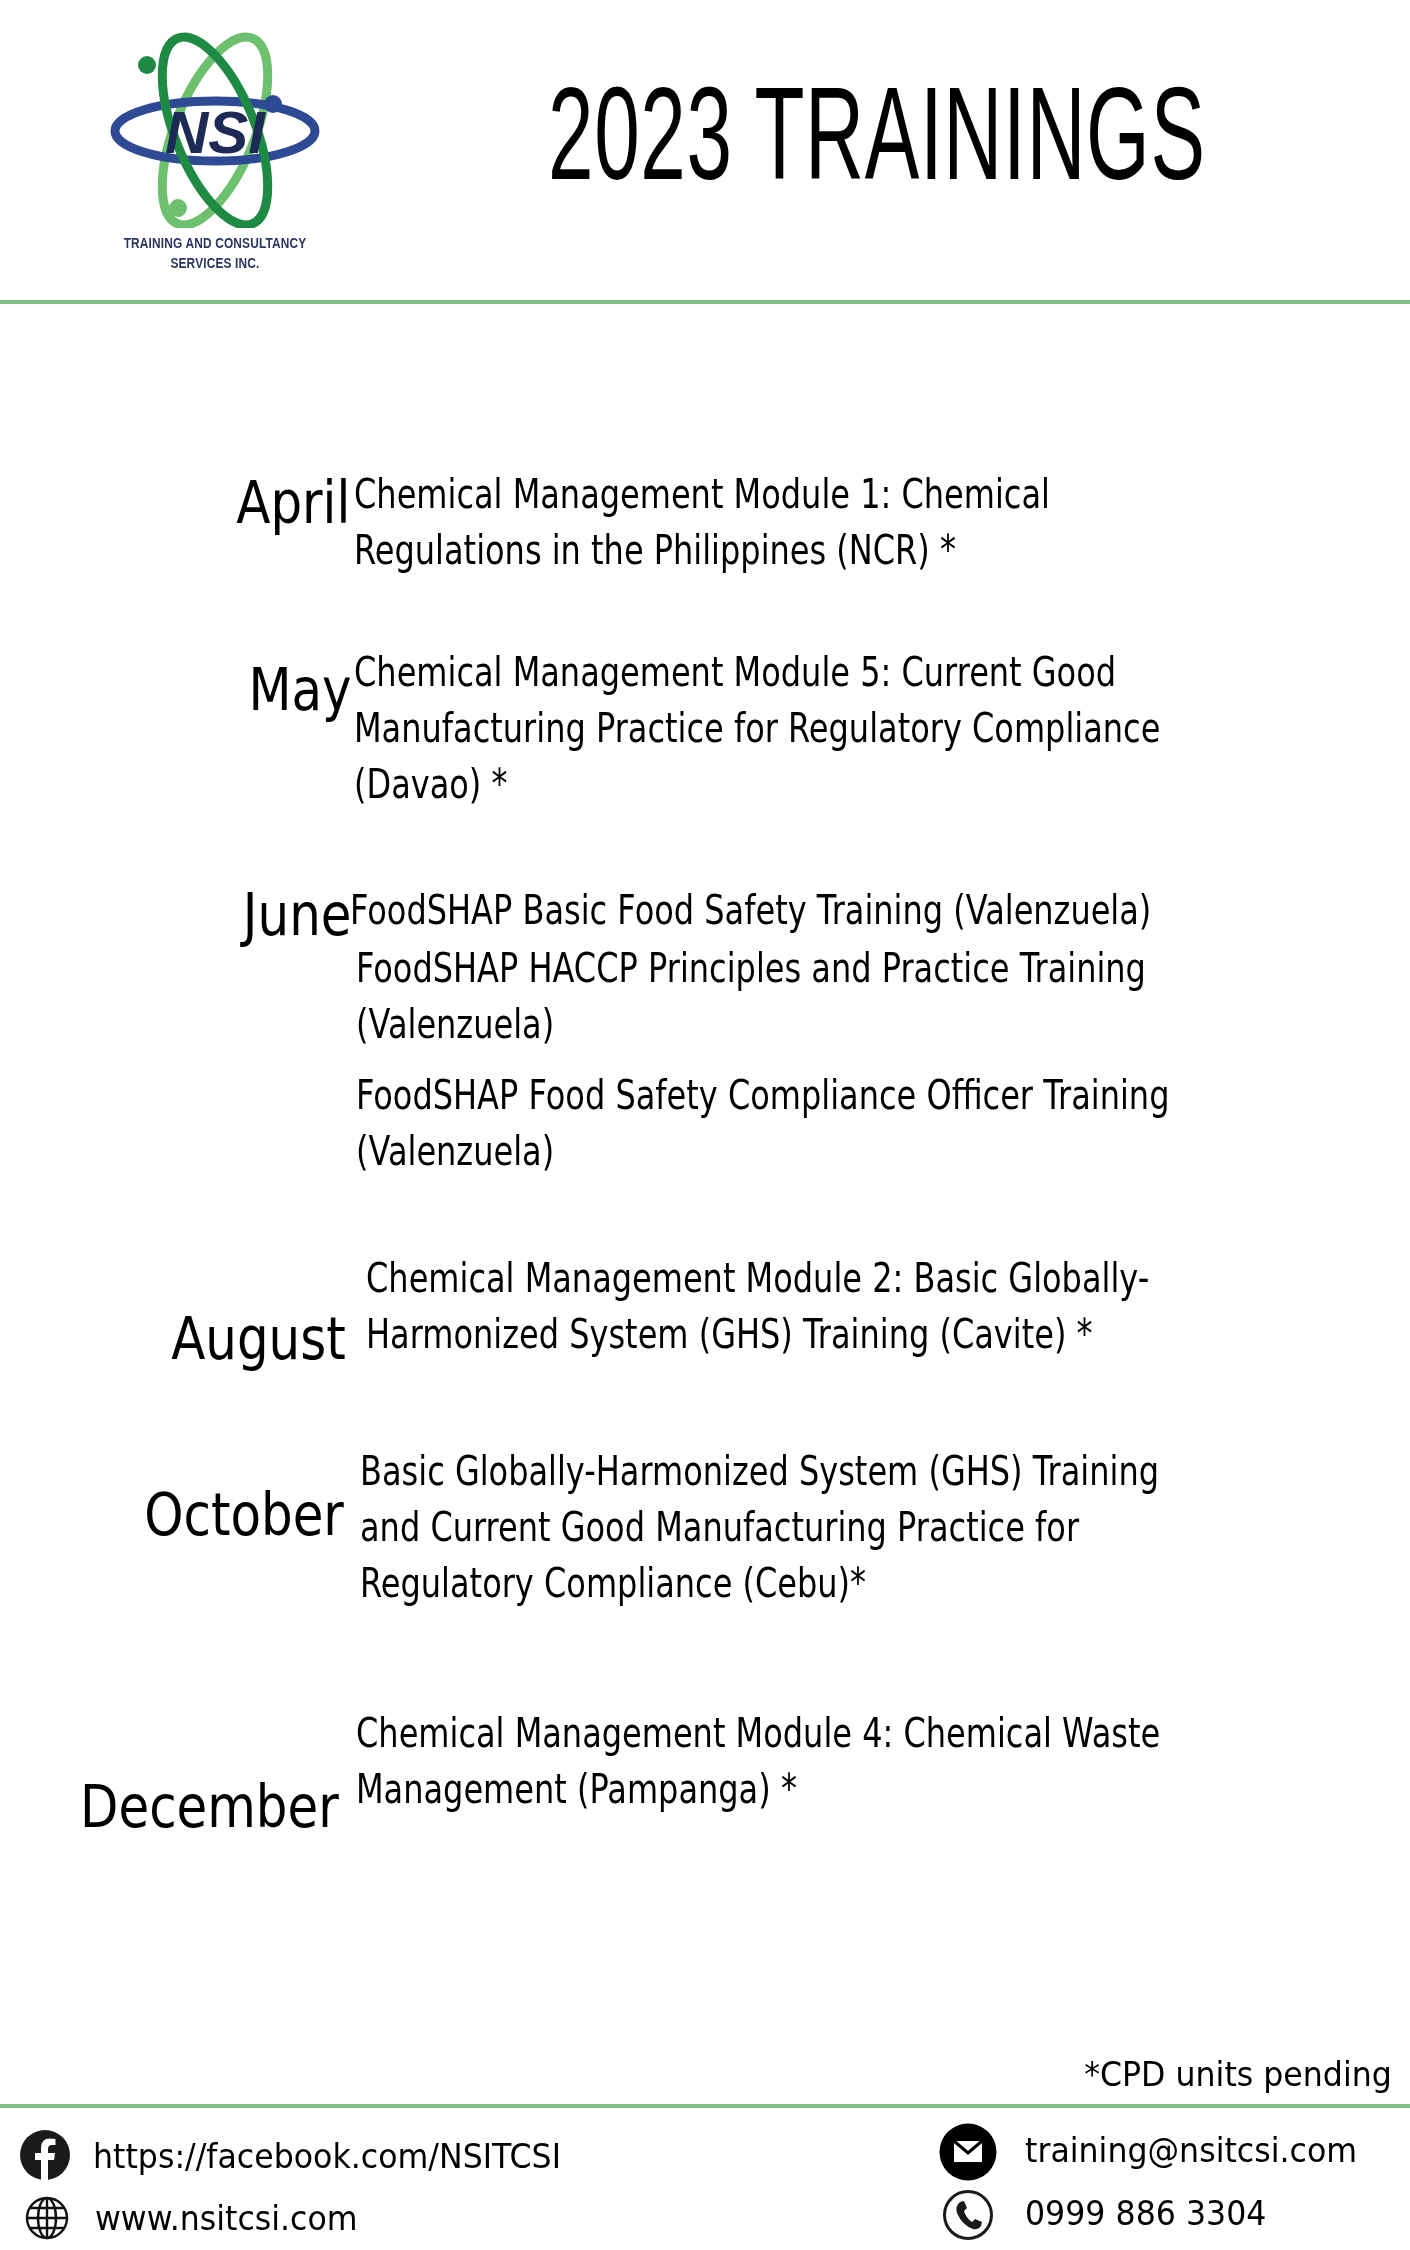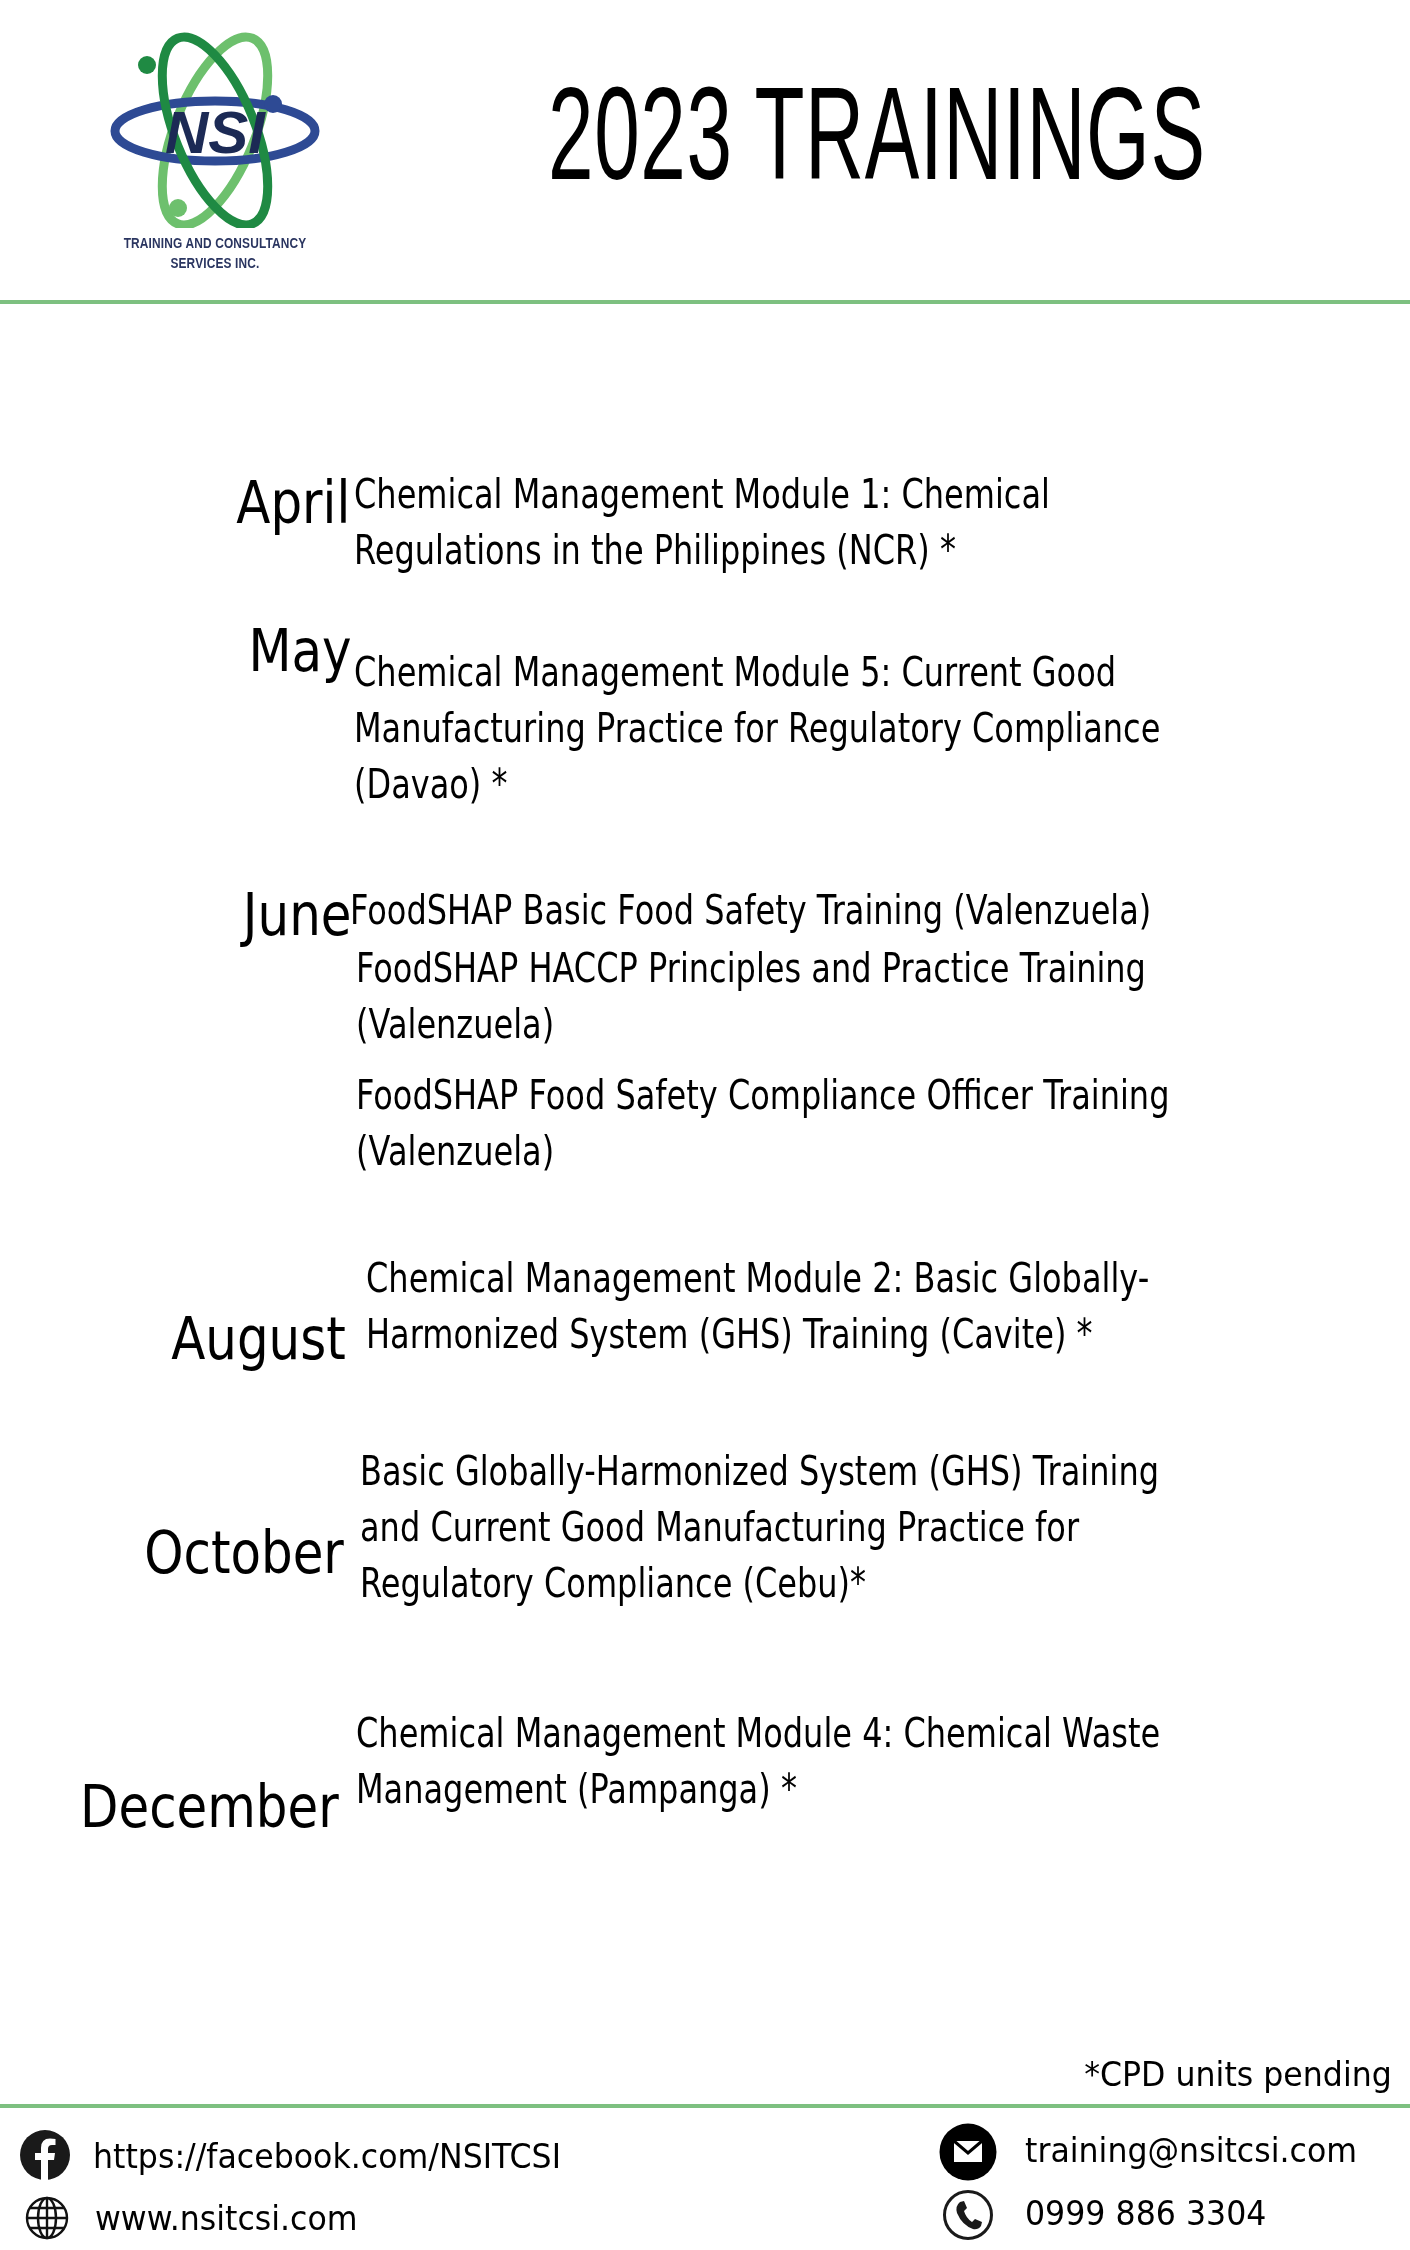--- a/index.html
+++ b/index.html
@@ -53,21 +53,21 @@
 
 <section>
 
   <div>
     <div class="abs month" style="top:468px;"><span>April</span></div>
     <div class="abs line" style="left:354px; top:466px;">Chemical Management Module 1: Chemical</div>
     <div class="abs line" style="left:354px; top:522px;">Regulations in the Philippines (NCR) *</div>
   </div>
 
   <div>
-    <div class="abs month" style="top:616px;"><span>May</span></div>
+    <div class="abs month" style="top:655px;"><span>May</span></div>
     <div class="abs line" style="left:354px; top:644px;">Chemical Management Module 5: Current Good</div>
     <div class="abs line" style="left:354px; top:700px;">Manufacturing Practice for Regulatory Compliance</div>
     <div class="abs line" style="left:354px; top:756px;">(Davao) *</div>
   </div>
 
   <div>
     <div class="abs month" style="top:880px;"><span>June</span></div>
     <div class="abs line" style="left:350px; top:882px;">FoodSHAP Basic Food Safety Training (Valenzuela)</div>
     <div class="abs line" style="left:356px; top:940px;">FoodSHAP HACCP Principles and Practice Training</div>
     <div class="abs line" style="left:356px; top:996px;">(Valenzuela)</div>
@@ -75,21 +75,21 @@
     <div class="abs line" style="left:356px; top:1123px;">(Valenzuela)</div>
   </div>
 
   <div>
     <div class="abs month" style="top:1304px;"><span>August</span></div>
     <div class="abs line" style="left:366px; top:1250px;">Chemical Management Module 2: Basic Globally-</div>
     <div class="abs line" style="left:366px; top:1306px;">Harmonized System (GHS) Training (Cavite) *</div>
   </div>
 
   <div>
-    <div class="abs month" style="top:1518px;"><span>October</span></div>
+    <div class="abs month" style="top:1480px;"><span>October</span></div>
     <div class="abs line" style="left:360px; top:1443px;">Basic Globally-Harmonized System (GHS) Training</div>
     <div class="abs line" style="left:360px; top:1499px;">and Current Good Manufacturing Practice for</div>
     <div class="abs line" style="left:360px; top:1555px;">Regulatory Compliance (Cebu)*</div>
   </div>
 
   <div>
     <div class="abs month" style="top:1772px;"><span>December</span></div>
     <div class="abs line" style="left:356px; top:1705px;">Chemical Management Module 4: Chemical Waste</div>
     <div class="abs line" style="left:356px; top:1761px;">Management (Pampanga) *</div>
   </div>

